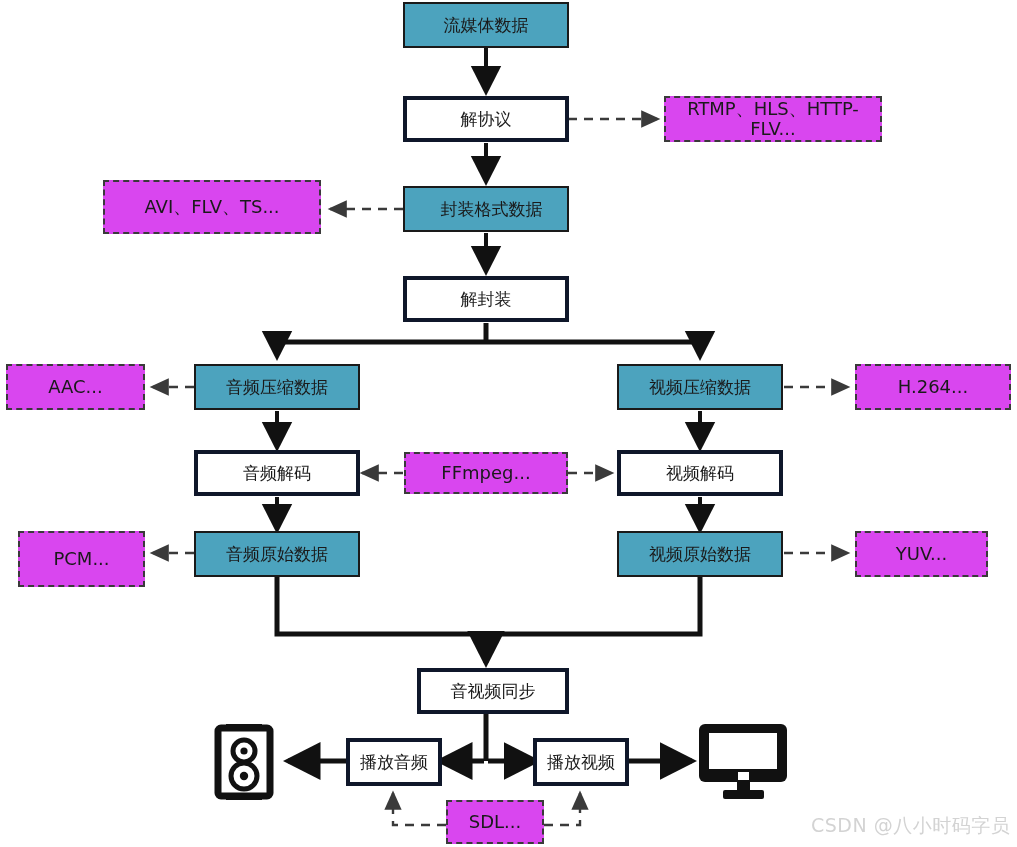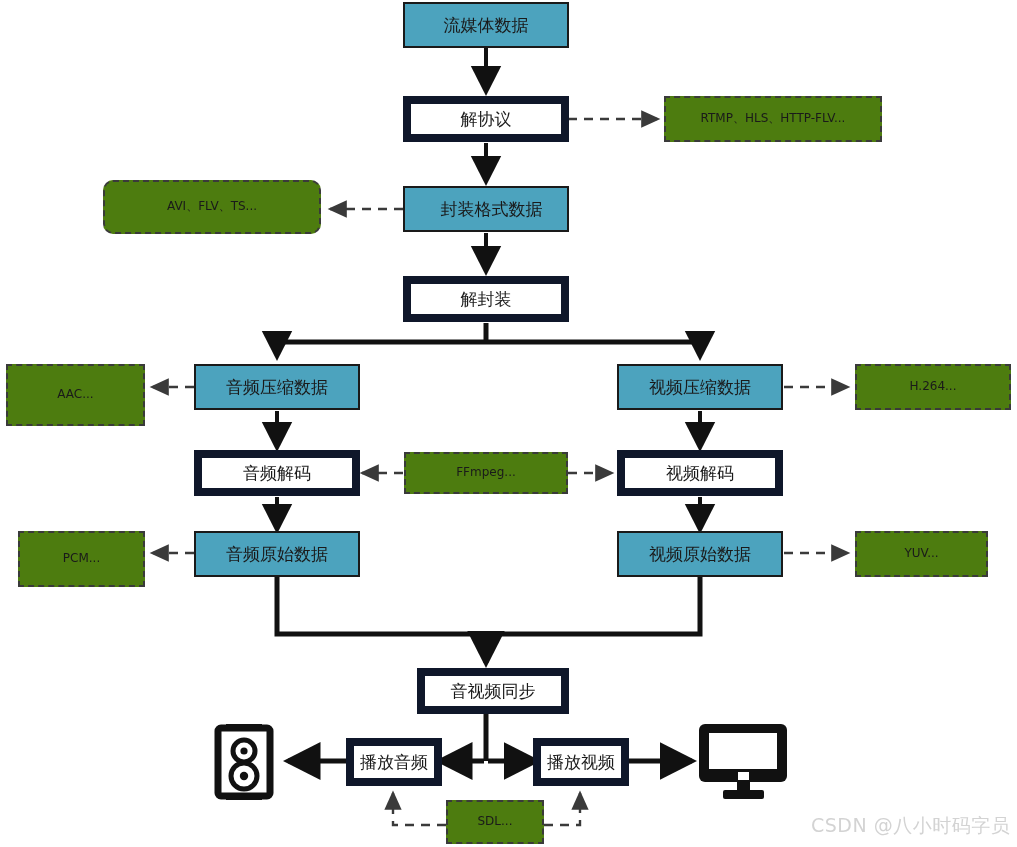--- a/index.html
+++ b/index.html
@@ -35,29 +35,29 @@
     z-index: 5;
   }
   .node-teal {
     background: #4CA3BE;
     border: 2px solid #1a1a1a;
     color: #1a1a1a;
     font-size: 17px;
   }
   .node-plain {
     background: #ffffff;
-    border: 8px solid #0f172a;
+    border: 4px solid #0f172a;
     color: #1a1a1a;
     font-size: 17px;
   }
   .node-orange {
-    background: #4d7c0f;
+    background: #d946ef;
     border: 2px dashed #3a3a3a;
     color: #1a1a1a;
-    font-size: 12px;
+    font-size: 18px;
   }
   .icon-box {
     position: absolute;
     z-index: 5;
   }
   .watermark {
     position: absolute;
     color: #d3d3d3;
     font-size: 19px;
     letter-spacing: 0.5px;
@@ -184,37 +184,37 @@
   </div>
 
   <div class="node node-orange" style="left:664px; top:96px; width:218px; height:46px;">
     <span>RTMP、HLS、HTTP-FLV...</span>
   </div>
 
   <div class="node node-teal" style="left:403px; top:186px; width:166px; height:46px;padding-left:11px;">
     <span>封装格式数据</span>
   </div>
 
-  <div class="node node-orange" style="left:103px; top:180px; width:218px; height:54px;border-radius:10px;">
+  <div class="node node-orange" style="left:103px; top:180px; width:218px; height:54px;">
     <span>AVI、FLV、TS...</span>
   </div>
 
   <div class="node node-plain" style="left:403px; top:276px; width:166px; height:46px;">
     <span>解封装</span>
   </div>
 
   <div class="node node-teal" style="left:194px; top:364px; width:166px; height:46px;">
     <span>音频压缩数据</span>
   </div>
 
   <div class="node node-teal" style="left:617px; top:364px; width:166px; height:46px;">
     <span>视频压缩数据</span>
   </div>
 
-  <div class="node node-orange" style="left:6px; top:364px; width:139px; height:62px;">
+  <div class="node node-orange" style="left:6px; top:364px; width:139px; height:46px;">
     <span>AAC...</span>
   </div>
 
   <div class="node node-orange" style="left:855px; top:364px; width:156px; height:46px;">
     <span>H.264...</span>
   </div>
 
   <div class="node node-plain" style="left:194px; top:450px; width:166px; height:46px;">
     <span>音频解码</span>
   </div>

